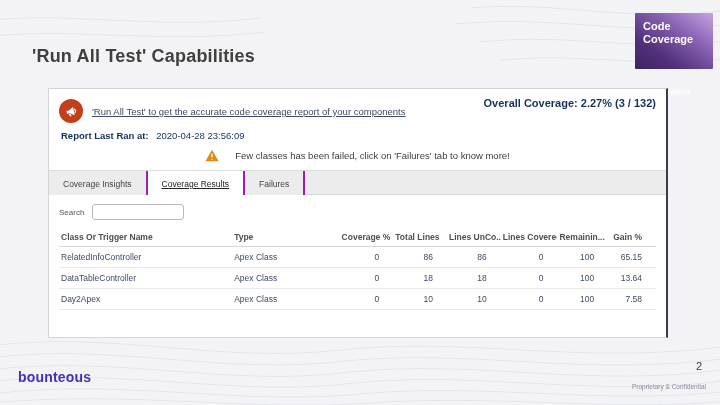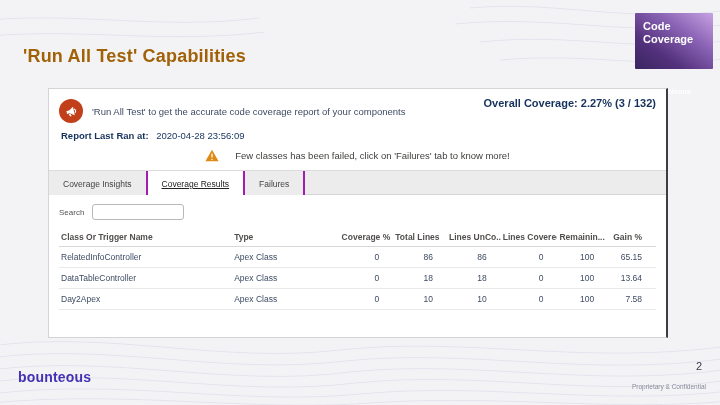--- a/index.html
+++ b/index.html
@@ -10,22 +10,22 @@
     overflow:hidden;
   }
   .slide {
     position:relative; width:720px; height:405px;
     background:#f3f3f6; overflow:hidden;
   }
   .waves { position:absolute; inset:0; width:720px; height:405px; pointer-events:none; }
 
   
   .slide-title {
-    position:absolute; left:23px; top:46px;
-    font-size:18px; font-weight:700; color:#a16207; letter-spacing:.2px;
+    position:absolute; left:32px; top:46px;
+    font-size:18px; font-weight:700; color:#404040; letter-spacing:.2px;
   }
 
   
   .badge {
     position:absolute; left:635px; top:13px; width:78px; height:56px;
     background:linear-gradient(215deg, #c7a2e2 0%, #8a63b5 35%, #53317c 70%, #3a2560 100%);
     color:#fff; padding:7px 8px 14px 8px;
     display:flex; flex-direction:column; justify-content:space-between;
     border-radius:1px;
     gap:43px;
@@ -43,21 +43,21 @@
     border-right:2px solid #3c3c46;
     color:#16325c;
     display:flex; flex-direction:column;
   }
   .panel-header { display:flex; align-items:flex-start; justify-content:space-between; padding:8px 10px 0 10px; }
   .announce { display:flex; align-items:center; gap:9px; margin-top:2px; }
   .announce-icon {
     width:24px; height:24px; border-radius:50%; background:#c23f1c; flex:0 0 auto;
     display:flex; align-items:center; justify-content:center;
   }
-  .announce-text { font-size:9.5px; color:#3e4b63; padding-top:1px; }
+  .announce-text { font-size:9.5px; color:#3e4b63; padding-top:1px;text-decoration:underline; }
   .overall { font-size:11px; font-weight:700; color:#16325c; white-space:nowrap; }
 
   .totals { padding:6px 10px 0 10px; text-align:right; }
   .total-line { font-size:9px; line-height:1.28; color:#16325c; }
   .total-line .tlabel { font-weight:700; }
   .total-line .tvalue { font-weight:400; margin-left:3px; }
 
   .report-row { padding:7px 10px 0 12px; font-size:9.5px; color:#16325c; }
   .report-row .rlabel { font-weight:700; }
   .report-row .rvalue { margin-left:5px; }

